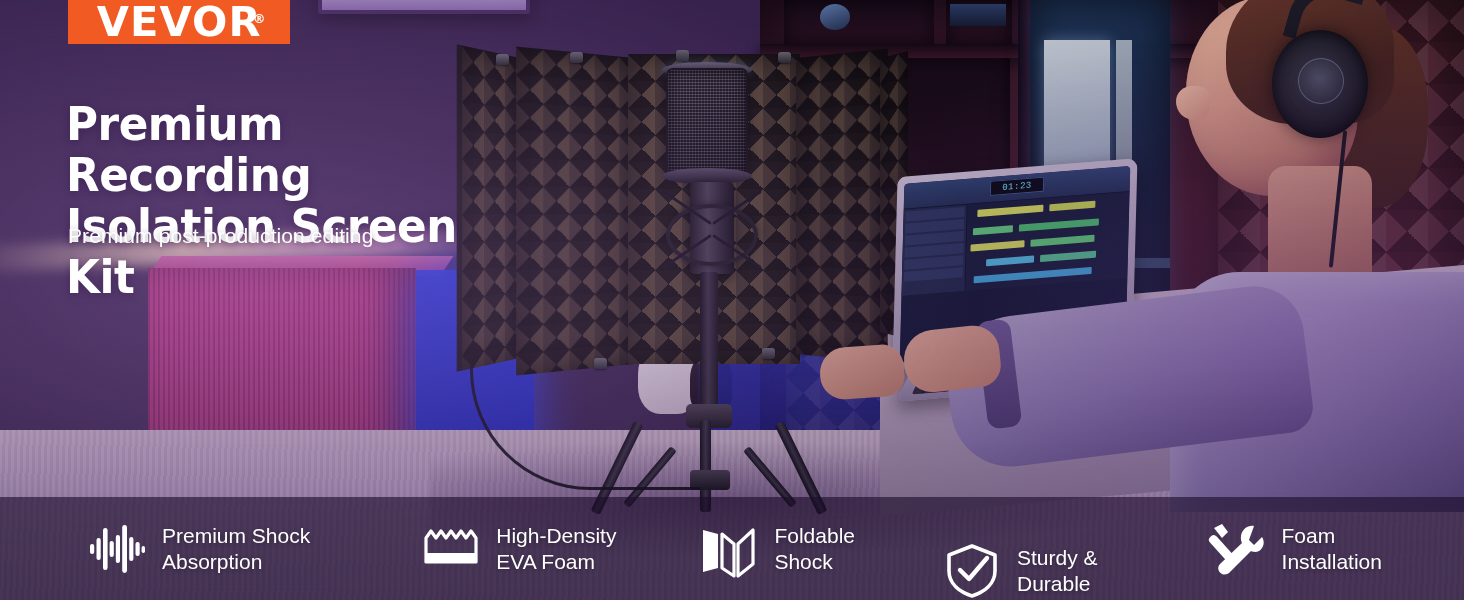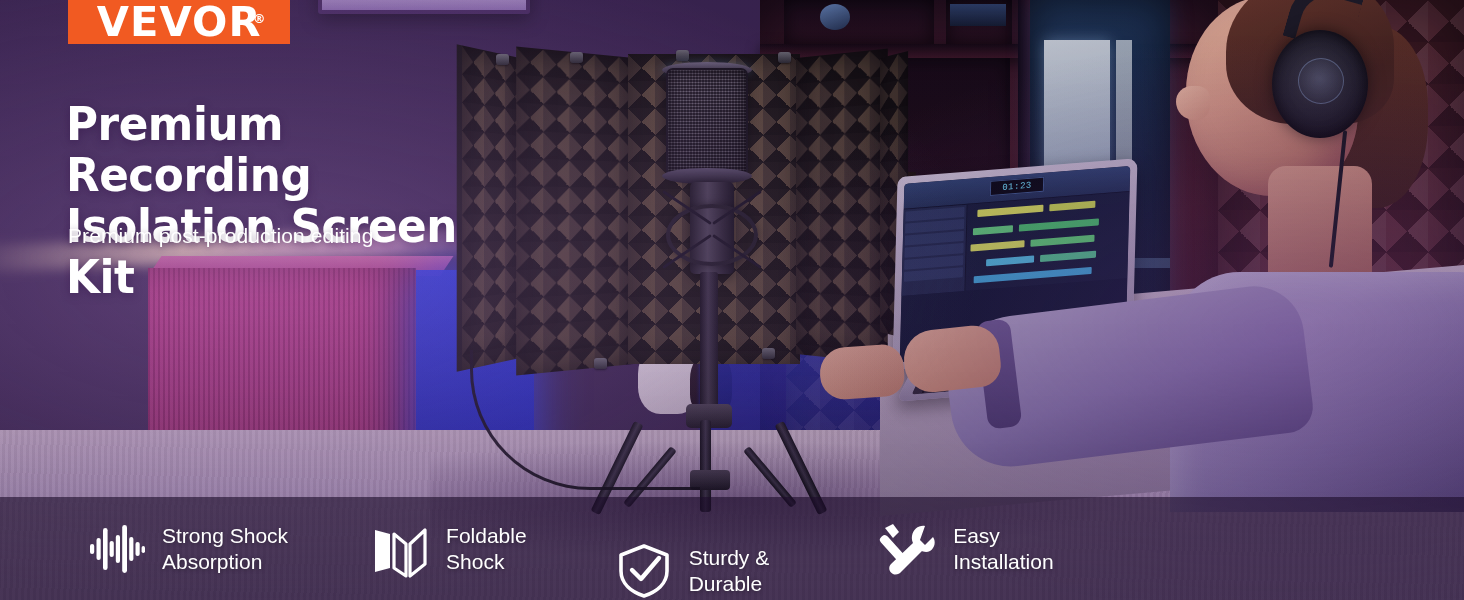--- a/index.html
+++ b/index.html
@@ -641,24 +641,35 @@
             <rect x="15" y="8" width="4.6" height="42" rx="2.3"></rect>
             <rect x="21.6" y="21" width="4.2" height="16" rx="2.1"></rect>
             <rect x="27.8" y="15" width="4.2" height="28" rx="2.1"></rect>
             <rect x="34.2" y="5" width="4.8" height="48" rx="2.4"></rect>
             <rect x="41.2" y="17" width="4.2" height="24" rx="2.1"></rect>
             <rect x="47.5" y="22" width="4.2" height="14" rx="2.1"></rect>
             <rect x="53.6" y="26" width="3.4" height="7" rx="1.7"></rect>
           </g>
         </svg>
       </span>
-      <span class="f-label">Strong Shock
+      <span class="f-label">Premium Shock
 Absorption</span>
     </div>
 
+    <div class="feature f2">
+      <span class="f-icon">
+        <svg viewBox="0 0 58 58" width="58" height="58" aria-hidden="true">
+          <path d="M4 18 L9 11 L14 18 L19 11 L24 18 L29 11 L34 18 L39 11 L44 18 L49 11 L54 18
+                   L54 42 L4 42 Z" fill="none" stroke="#ffffff" stroke-width="3.2" stroke-linejoin="round"></path>
+          <rect x="4" y="33" width="50" height="9" fill="#ffffff"></rect>
+        </svg>
+      </span>
+      <span class="f-label">High-Density
+EVA Foam</span>
+    </div>
 
     <div class="feature f3">
       <span class="f-icon">
         <svg viewBox="0 0 58 58" width="58" height="58" aria-hidden="true">
           <path d="M3 10 L18 14 L18 48 L3 52 Z" fill="#ffffff"></path>
           <path d="M22 14 L34 24 L34 56 L22 48 Z" fill="none" stroke="#ffffff" stroke-width="3.2" stroke-linejoin="round"></path>
           <path d="M38 24 L53 10 L53 44 L38 56 Z" fill="none" stroke="#ffffff" stroke-width="3.2" stroke-linejoin="round"></path>
         </svg>
       </span>
       <span class="f-label">Foldable
@@ -681,18 +692,18 @@
         <svg viewBox="0 0 58 58" width="58" height="58" aria-hidden="true">
           <g fill="#ffffff">
             <path d="M6 8 L14 4 L20 12 L14 18 Z"></path>
             <rect x="11" y="12" width="9" height="38" rx="4" transform="rotate(-42 15 31)"></rect>
             <path d="M46 6 C40 5 34 9 33 16 C32.4 20 34 23 34 23 L12 44 C9 47 10 52 14 54
                      C17.5 55.6 21 53 21 53 L43 31 C43 31 47 33 51 31 C56 28 57 21 54 17
                      L46 25 L41 20 Z"></path>
           </g>
         </svg>
       </span>
-      <span class="f-label">Easy
+      <span class="f-label">Foam
 Installation</span>
     </div>
 
   </div>
 </div>
 
 </body></html>

